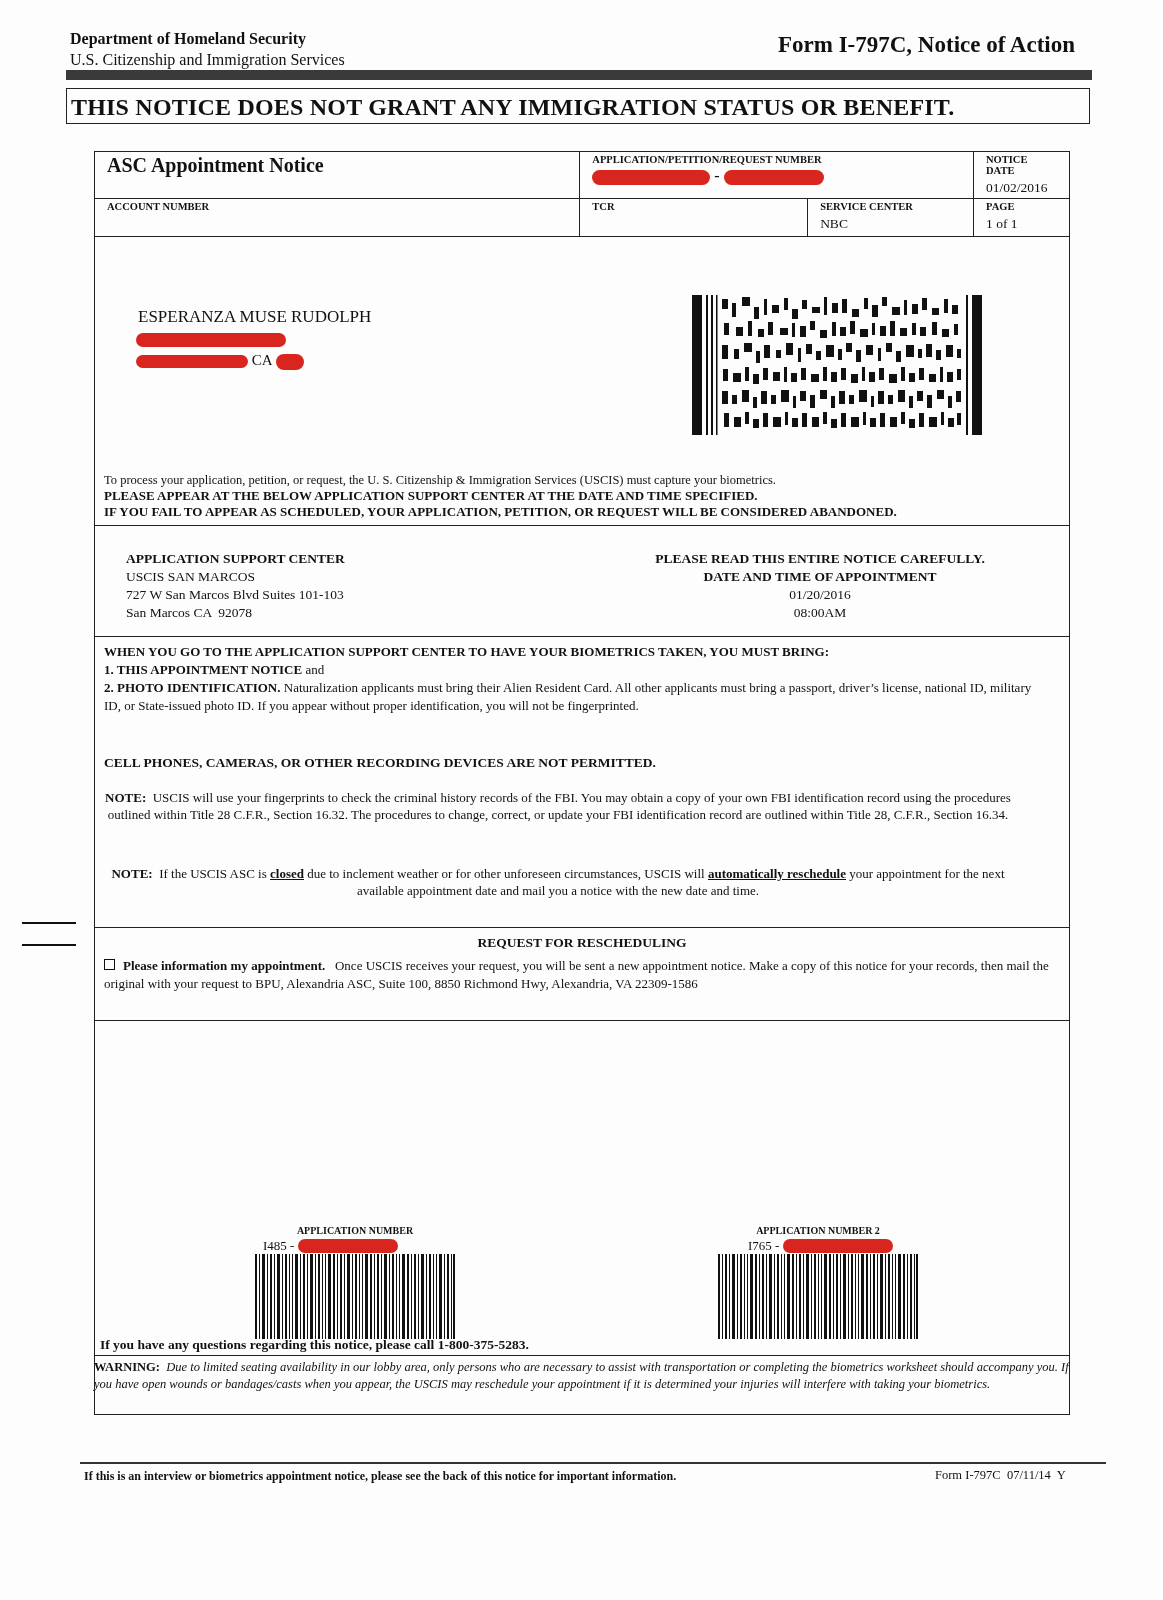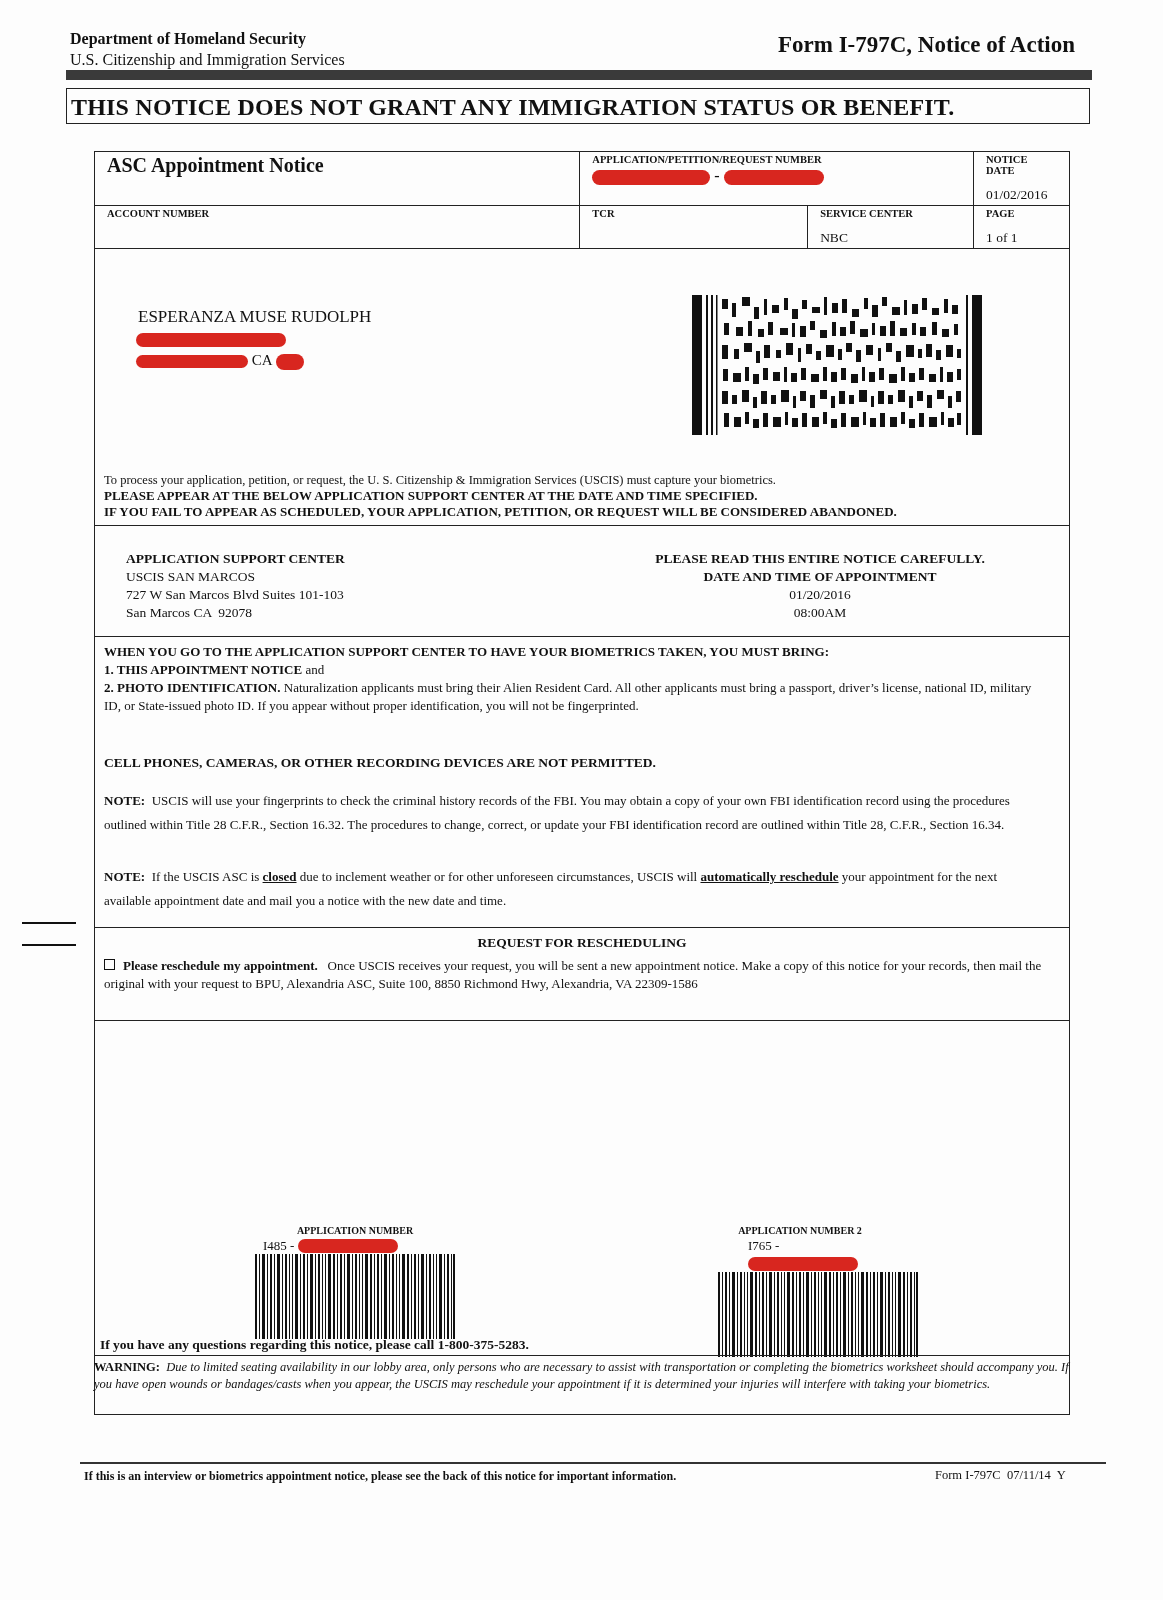--- a/index.html
+++ b/index.html
@@ -10,38 +10,38 @@
   .abs { position:absolute; }
   .hdr-agency { left:70px; top:28px; font-size:16px; line-height:21px; }
   .hdr-form { right:88px; top:32px; font-size:23px; font-weight:bold; }
   .thickbar { left:66px; top:70px; width:1026px; height:10px; background:#3a3a3a; }
   .banner { left:66px; top:88px; width:1024px; height:36px; border:1.5px solid #222;
     font-size:24px; font-weight:bold; line-height:36px; padding-left:4px; box-sizing:border-box; letter-spacing:0.2px;}
   .main { left:94px; top:151px; width:976px; height:1264px; border:1.5px solid #222; box-sizing:border-box; }
   table.grid { position:absolute; left:94px; top:151px; width:976px; border-collapse:collapse; }
   table.grid td { border:1.3px solid #222; vertical-align:top; padding:2px 12px; }
   .lbl { font-size:10.5px; font-weight:bold; text-transform:uppercase; display:block; }
-  .val { font-size:13.5px; display:block; margin-top:11px; }
+  .val { font-size:13.5px; display:block; margin-top:4px; }
   .title { font-size:20px; font-weight:bold; }
   .redact { display:inline-block; background:#d8261f; border-radius:10px; height:15px; vertical-align:middle; }
   .name { left:138px; top:307px; font-size:17px; }
   .addr1 { left:136px; top:330px; }
   .addr2 { left:136px; top:352px; font-size:15px; }
   .barcode2d { left:692px; top:295px; width:300px; height:140px; }
   .intro { left:104px; top:472px; width:950px; font-size:12.5px; line-height:16px; }
   .intro .b { font-weight:bold; font-size:13px; }
   .hline { position:absolute; height:1.3px; background:#222; }
   .asc { left:126px; top:550px; font-size:13.5px; line-height:18px; }
   .asc .h { font-weight:bold; }
   .appt { left:610px; top:550px; width:420px; text-align:center; font-size:13.5px; line-height:18px; }
   .appt .h { font-weight:bold; }
   .bring { left:104px; top:643px; width:940px; font-size:13px; line-height:18px; }
   .bring .b { font-weight:bold; }
   .cell { left:104px; top:755px; font-size:13.5px; font-weight:bold; }
-  .note { left:104px; width:940px; font-size:13px; line-height:24px; }
+  .note { left:88px; width:940px; font-size:13px; line-height:17px;text-align:center; }
   .note .b { font-weight:bold; }
   .note u { font-weight:bold; }
   .resched-h { left:94px; top:935px; width:976px; text-align:center; font-size:13.5px; font-weight:bold; }
   .resched { left:104px; top:957px; width:945px; font-size:13px; line-height:18px; }
   .checkbox { display:inline-block; width:9px; height:9px; border:1.5px solid #111; margin-right:8px; vertical-align:0px; }
   .appnum { font-size:10px; font-weight:bold; text-align:center; }
   .appval { font-size:13px; }
   .barcode1d { height:85px; }
   .questions { left:100px; top:1337px; font-size:13.5px; font-weight:bold; }
   .warning { left:94px; top:1355px; width:976px; border-top:1.3px solid #222; padding:3px 0; box-sizing:border-box;
@@ -307,21 +307,21 @@
   <span>USCIS will use your fingerprints to check the criminal history records of the FBI. You may obtain a copy of your own FBI identification record using the procedures outlined within Title 28 C.F.R., Section 16.32. The procedures to change, correct, or update your FBI identification record are outlined within Title 28, C.F.R., Section 16.34.</span>
 </div>
 <div class="abs note" style="top:865px;">
   <span class="b">NOTE:</span>&nbsp;
   <span>If the USCIS ASC is </span><u>closed</u><span> due to inclement weather or for other unforeseen circumstances, USCIS will </span><u>automatically reschedule</u><span> your appointment for the next available appointment date and mail you a notice with the new date and time.</span>
 </div>
 <div class="hline" style="left:94px;top:927px;width:976px;"></div>
 
 <div class="abs resched-h">REQUEST FOR RESCHEDULING</div>
 <div class="abs resched">
-  <span class="checkbox"></span><b>Please reschedule my appointment.</b>&nbsp;&nbsp;
+  <span class="checkbox"></span><b>Please information my appointment.</b>&nbsp;&nbsp;
   <span>Once USCIS receives your request, you will be sent a new appointment notice. Make a copy of this notice for your records, then mail the original with your request to BPU, Alexandria ASC, Suite 100, 8850 Richmond Hwy, Alexandria, VA 22309-1586</span>
 </div>
 <div class="hline" style="left:94px;top:1020px;width:976px;"></div>
 
 <div class="abs" style="left:255px;top:1225px;width:200px;">
   <div class="appnum">APPLICATION NUMBER</div>
   <div style="margin-left:8px;">
     <span class="appval">I485 -</span>
     <span class="redact" style="width:100px;height:14px;"></span>
   </div>
@@ -379,21 +379,21 @@
         <rect x="181" y="0" width="1" height="85"></rect>
         <rect x="184" y="0" width="3" height="85"></rect>
         <rect x="189" y="0" width="1" height="85"></rect>
       <rect x="192" y="0" width="2" height="85"></rect>
         <rect x="196" y="0" width="1" height="85"></rect>
         <rect x="198" y="0" width="2" height="85"></rect>
     </g>
   </svg>
 </div>
 
-<div class="abs" style="left:718px;top:1225px;width:164px;">
+<div class="abs" style="left:718px;top:1225px;width:200px;">
   <div class="appnum">APPLICATION NUMBER 2</div>
   <div style="margin-left:30px;">
     <span class="appval">I765 -</span>
     <span class="redact" style="width:110px;height:14px;"></span>
   </div>
   <svg class="barcode1d" width="200" height="85" viewBox="0 0 200 85" preserveAspectRatio="none">
     <g fill="#111">
       <rect x="0" y="0" width="2" height="85"></rect>
         <rect x="4" y="0" width="1" height="85"></rect>
         <rect x="7" y="0" width="2" height="85"></rect>

